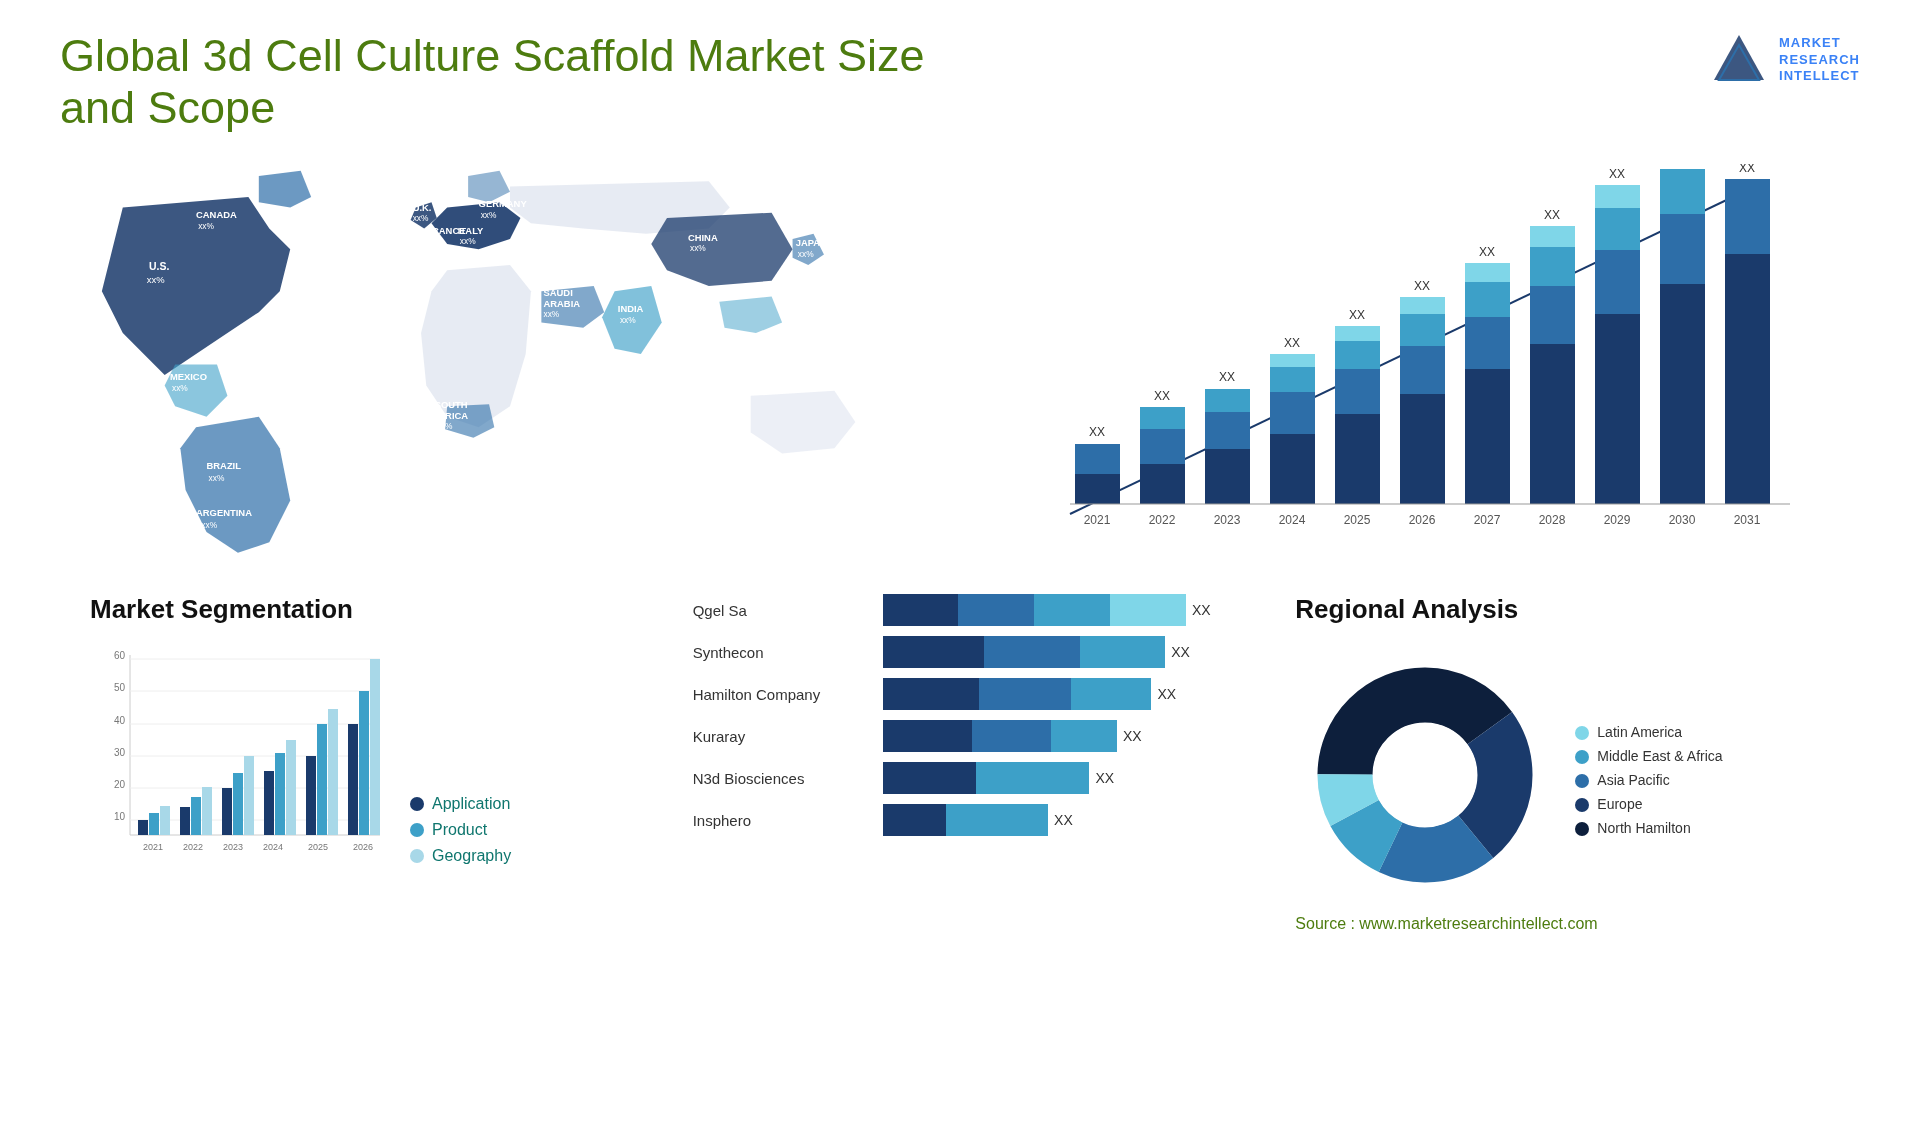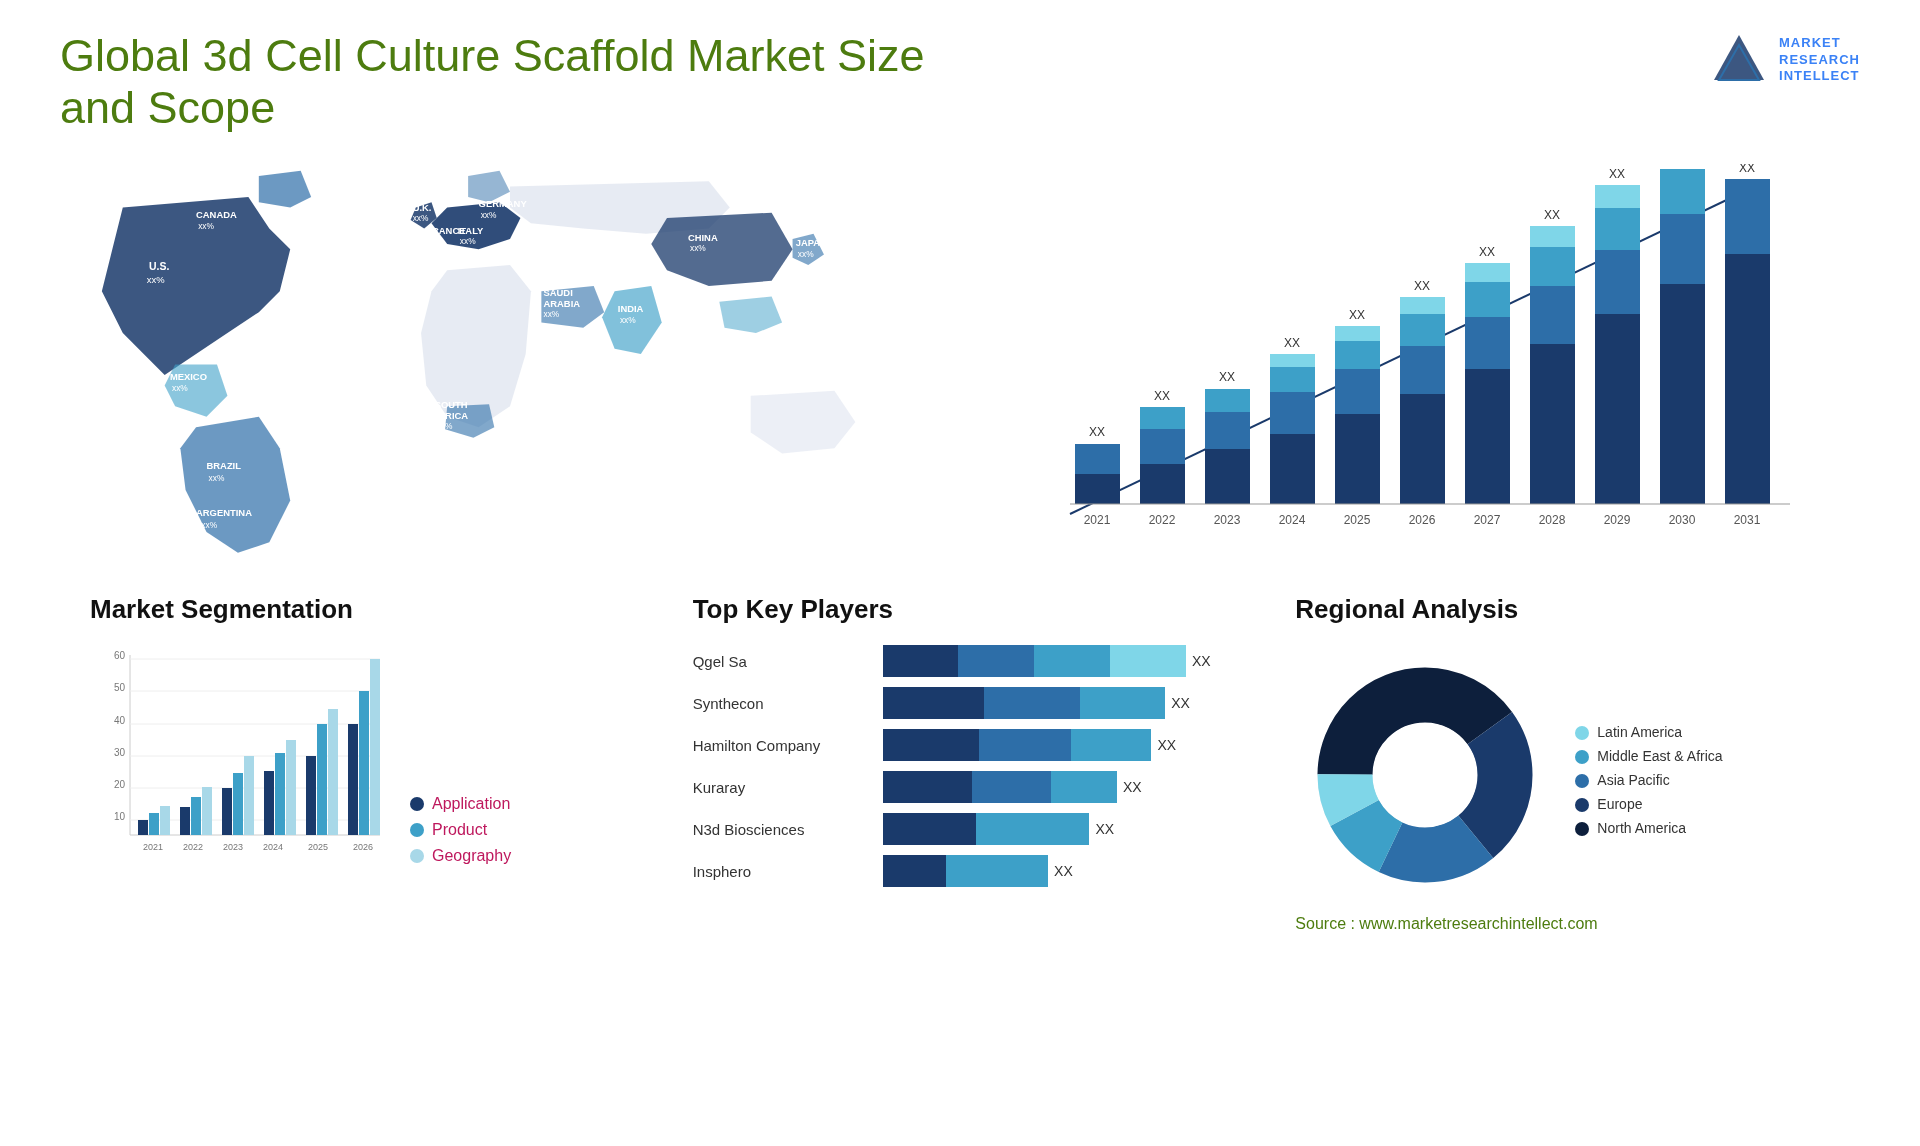--- a/index.html
+++ b/index.html
@@ -100,21 +100,21 @@
       margin-top: 10px;
       display: flex;
       flex-direction: column;
       gap: 8px;
     }
     .legend-item {
       display: flex;
       align-items: center;
       gap: 8px;
       font-size: 16px;
-      color: #be185d;
+      color: #0f766e;
     }
     .legend-dot {
       width: 14px;
       height: 14px;
       border-radius: 50%;
     }
 
     
     .players-section {
       padding: 20px 30px;
@@ -442,21 +442,20 @@
           </div>
           <div class="legend-item">
             <div class="legend-dot" style="background:#a8d8e8;"></div>
             <span>Geography</span>
           </div>
         </div>
       </div>
     </div>
 
     <div class="players-section">
-      <div class="section-title">Top Key Players</div>
 
       <div class="player-bar-container">
         <div class="player-name">Qgel Sa</div>
         <div class="player-bar-wrapper">
           <div class="player-bar" style="width:88%;">
             <div style="width:25%;height:32px;background:#1a3a6b;"></div>
             <div style="width:25%;height:32px;background:#2d6ea8;"></div>
             <div style="width:25%;height:32px;background:#3da0c8;"></div>
             <div style="width:25%;height:32px;background:#7fd6e8;"></div>
           </div>
@@ -556,21 +555,21 @@
           <div class="regional-legend-item">
             <div class="regional-dot" style="background:#2d6ea8;"></div>
             <span>Asia Pacific</span>
           </div>
           <div class="regional-legend-item">
             <div class="regional-dot" style="background:#1a3a6b;"></div>
             <span>Europe</span>
           </div>
           <div class="regional-legend-item">
             <div class="regional-dot" style="background:#0d1f3c;"></div>
-            <span>North America</span>
+            <span>North Hamilton</span>
           </div>
         </div>
       </div>
       <div class="source-text" style="text-align:left; padding-right:0; margin-top:10px;">Source : www.marketresearchintellect.com</div>
     </div>
 
   </div>
 </div>
 
 </body></html>

